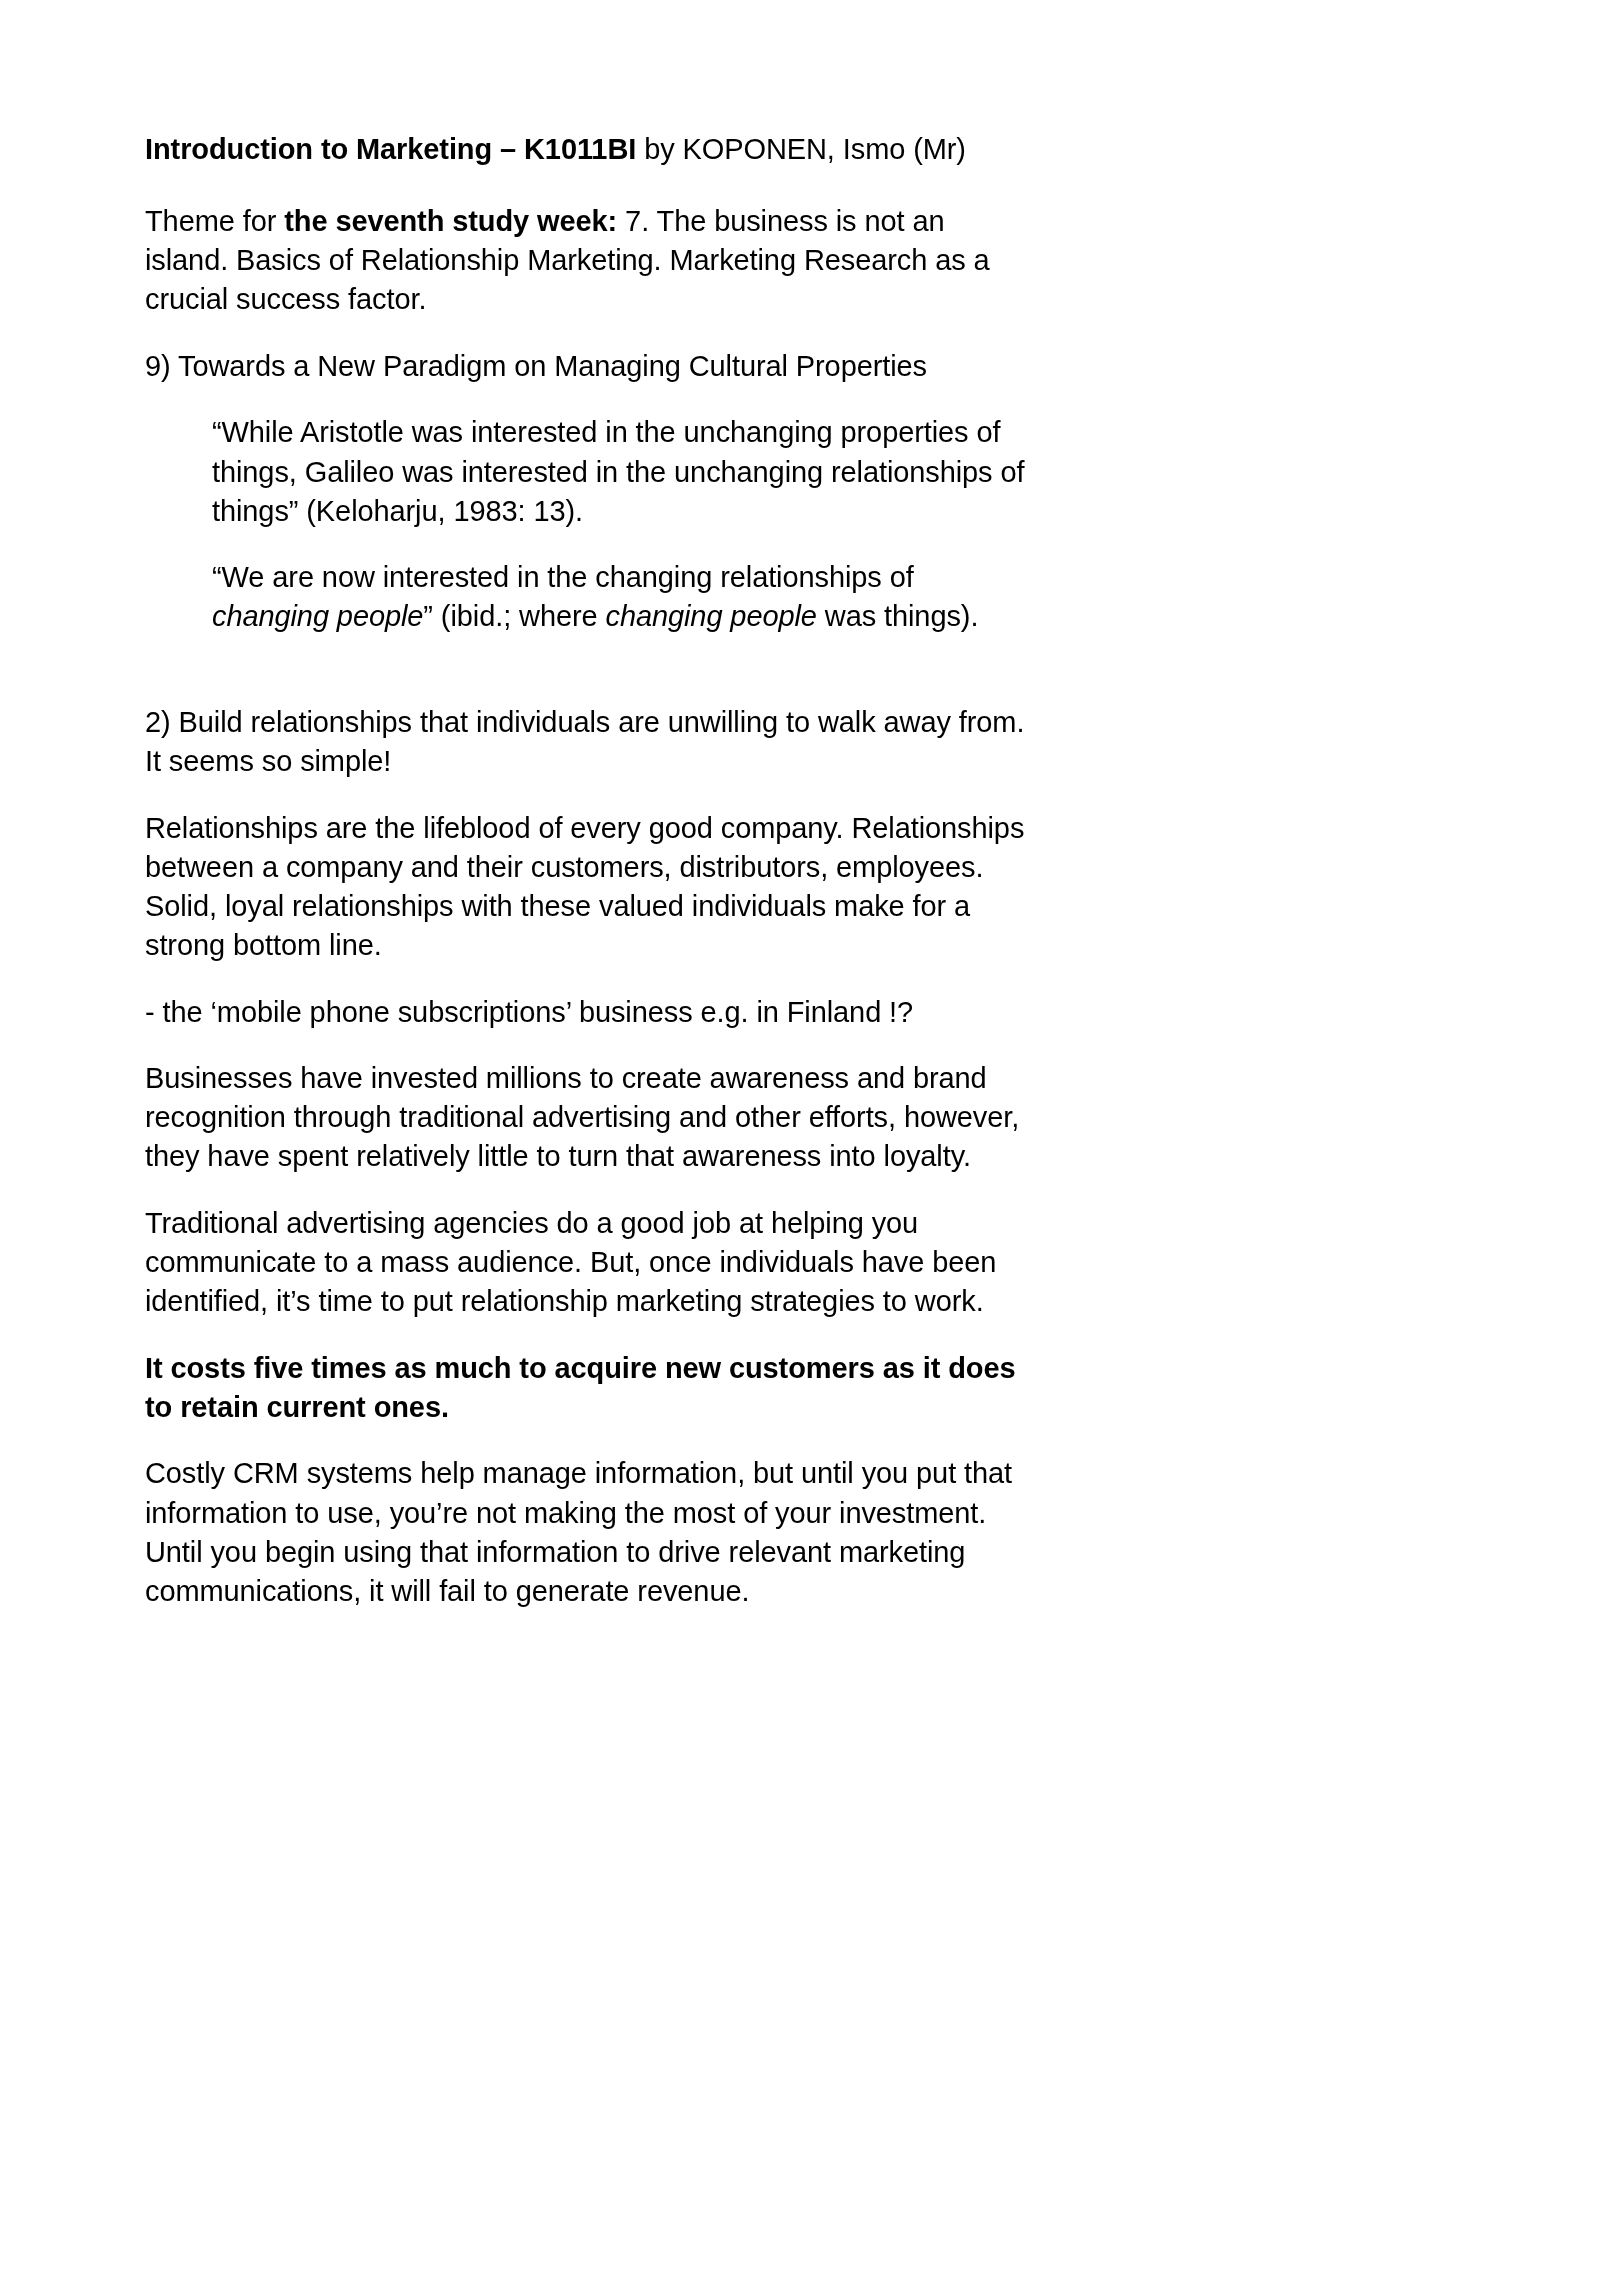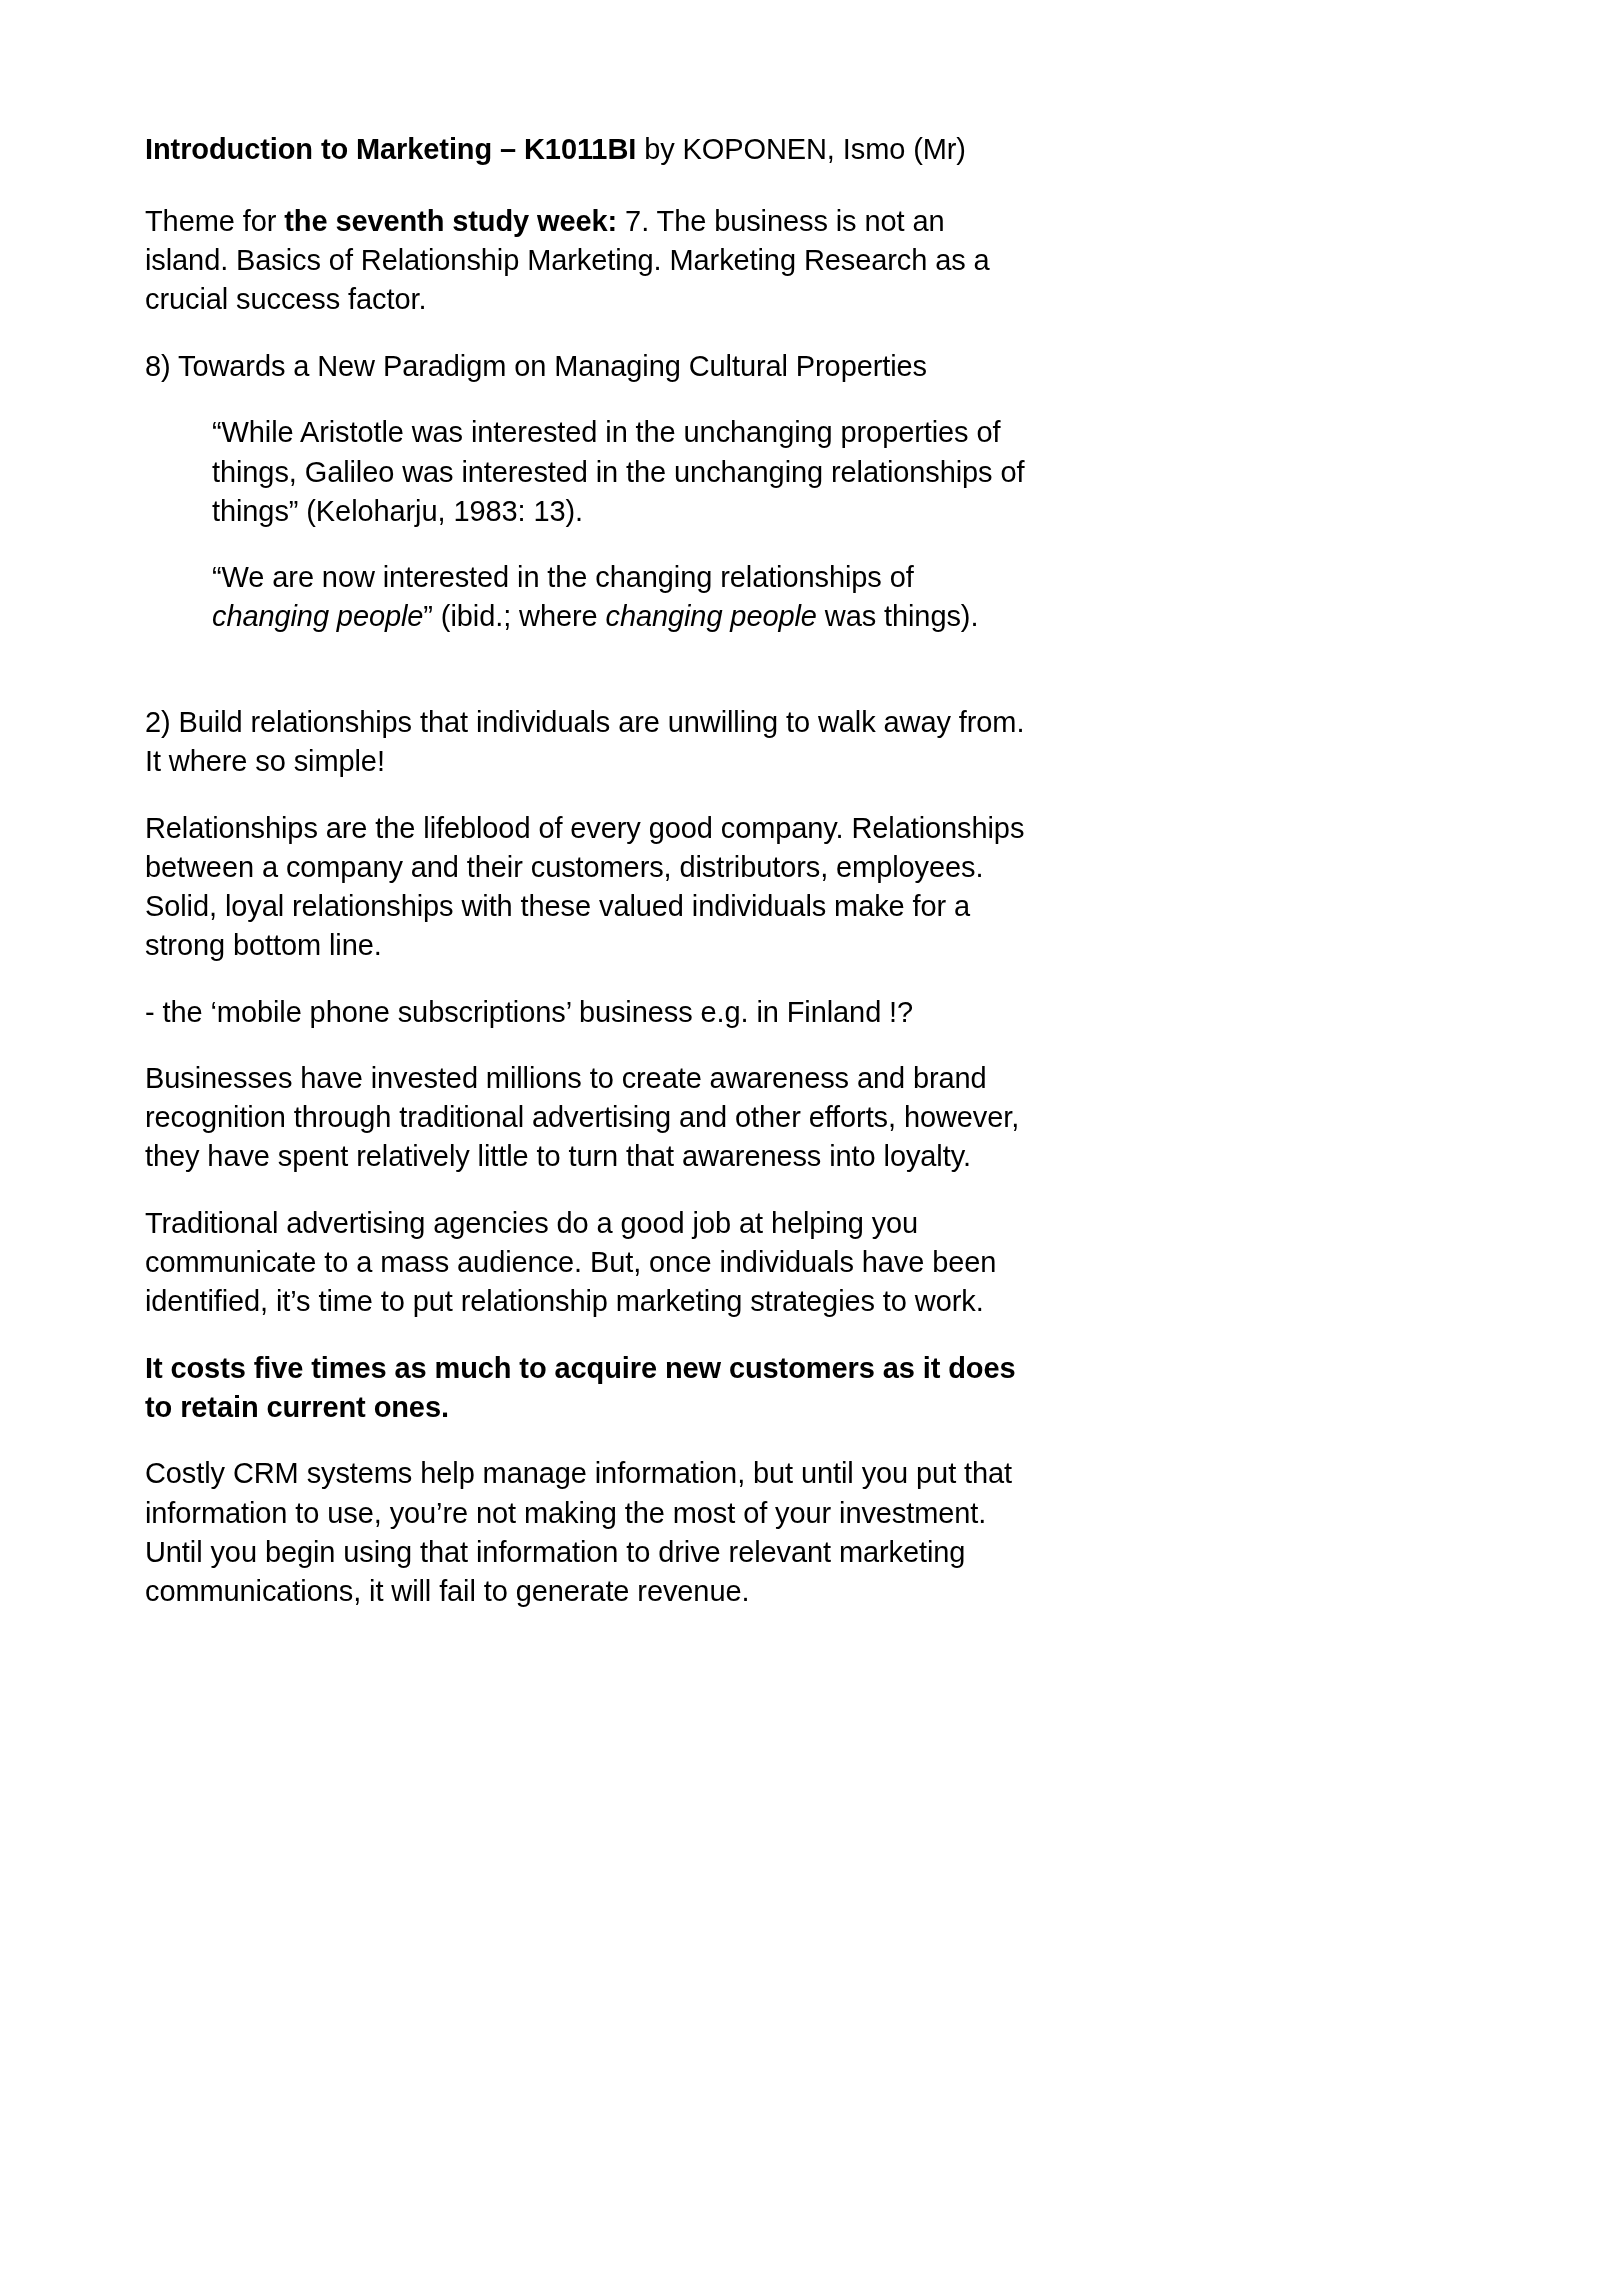--- a/index.html
+++ b/index.html
@@ -58,32 +58,32 @@
 <body>
 
 <div class="page">
   <div class="doc">
 
     <p class="para title"><b>Introduction to Marketing – K1011BI</b><span> by KOPONEN, Ismo (Mr)</span></p>
 
     <p class="para"><span>Theme for </span><b>the seventh study week:</b><span> 7. The business is not an island. Basics of Relationship Marketing. Marketing Research as a crucial success factor.</span></p>
 
 
-    <p class="para">8) Towards a New Paradigm on Managing Cultural Properties</p>
+    <p class="para">9) Towards a New Paradigm on Managing Cultural Properties</p>
 
     <div class="quote-block">
       <p class="para">“While Aristotle was interested in the unchanging properties of things, Galileo was interested in the unchanging relationships of things” (Keloharju, 1983: 13).</p>
       <p class="para"><span>“We are now interested in the changing relationships of </span><i>changing people</i><span>” (ibid.; where </span><i>changing people</i><span> was things).</span></p>
     </div>
 
     <div class="gap-large"></div>
 
     <p class="para">
         <span class="nowrapline">2) Build relationships that individuals are unwilling to walk away from.</span>
-        <span class="nowrapline">It where so simple!</span>
+        <span class="nowrapline">It seems so simple!</span>
       </p>
 
     <p class="para">Relationships are the lifeblood of every good company. Relationships between a company and their customers, distributors, employees. Solid, loyal relationships with these valued individuals make for a strong bottom line.</p>
 
     <p class="para">- the ‘mobile phone subscriptions’ business e.g. in Finland !?</p>
 
     <p class="para">Businesses have invested millions to create awareness and brand recognition through traditional advertising and other efforts, however, they have spent relatively little to turn that awareness into loyalty.</p>
 
     <p class="para">Traditional advertising agencies do a good job at helping you communicate to a mass audience. But, once individuals have been identified, it’s time to put relationship marketing strategies to work.</p>
 

